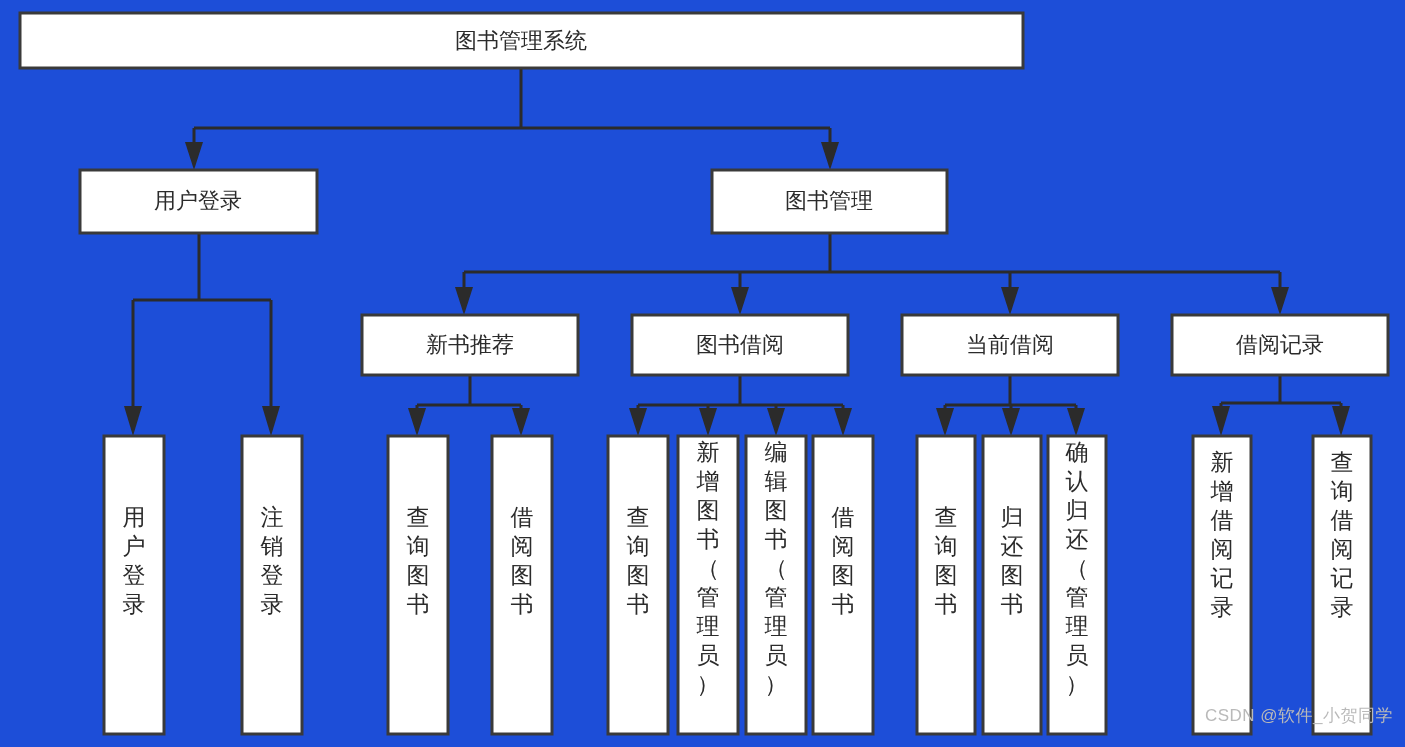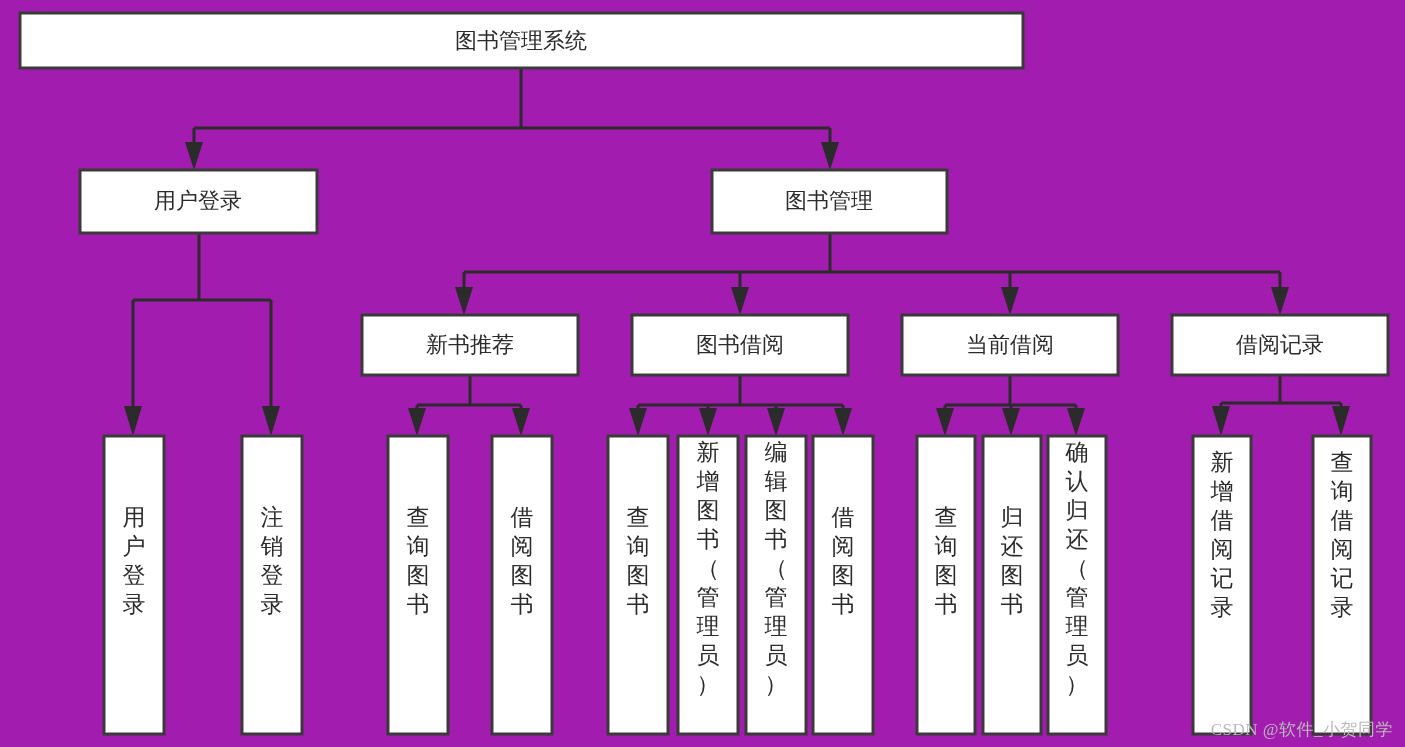--- a/index.html
+++ b/index.html
@@ -10,21 +10,21 @@
   body {
     width: 1405px;
     height: 747px;
     font-family: "DejaVu Sans", "Liberation Sans", sans-serif;
     overflow: hidden;
   }
   #diagram-root {
     position: relative;
     width: 1405px;
     height: 747px;
-    background: #a21caf;
+    background: #1d4ed8;
   }
   svg.flow {
     position: absolute;
     top: 0;
     left: 0;
     width: 1405px;
     height: 747px;
   }
   .node-box {
     fill: #ffffff;
@@ -49,22 +49,22 @@
     stroke-width: 3;
     fill: none;
   }
   .arrow-head {
     fill: #2b2b2b;
     stroke: none;
   }
   .watermark {
     position: absolute;
     right: 12px;
-    bottom: 6px;
-    font-family: Liberation Serif, serif;
+    bottom: 20px;
+    font-family: Liberation Sans, sans-serif;
     font-size: 17px;
     color: #b9b9b9;
     white-space: nowrap;
     letter-spacing: 0.5px;
   }
 </style>
 </head>
 <body>
 
 <div id="diagram-root">

